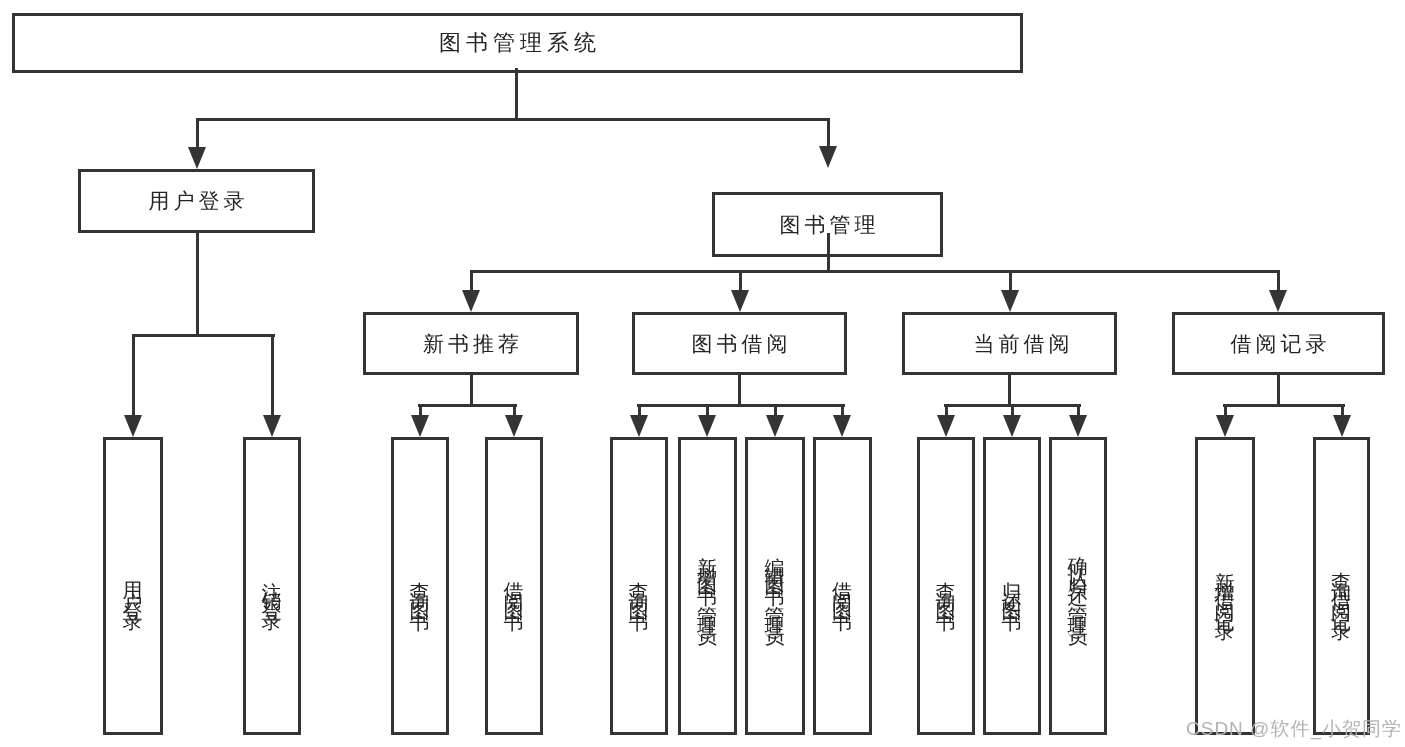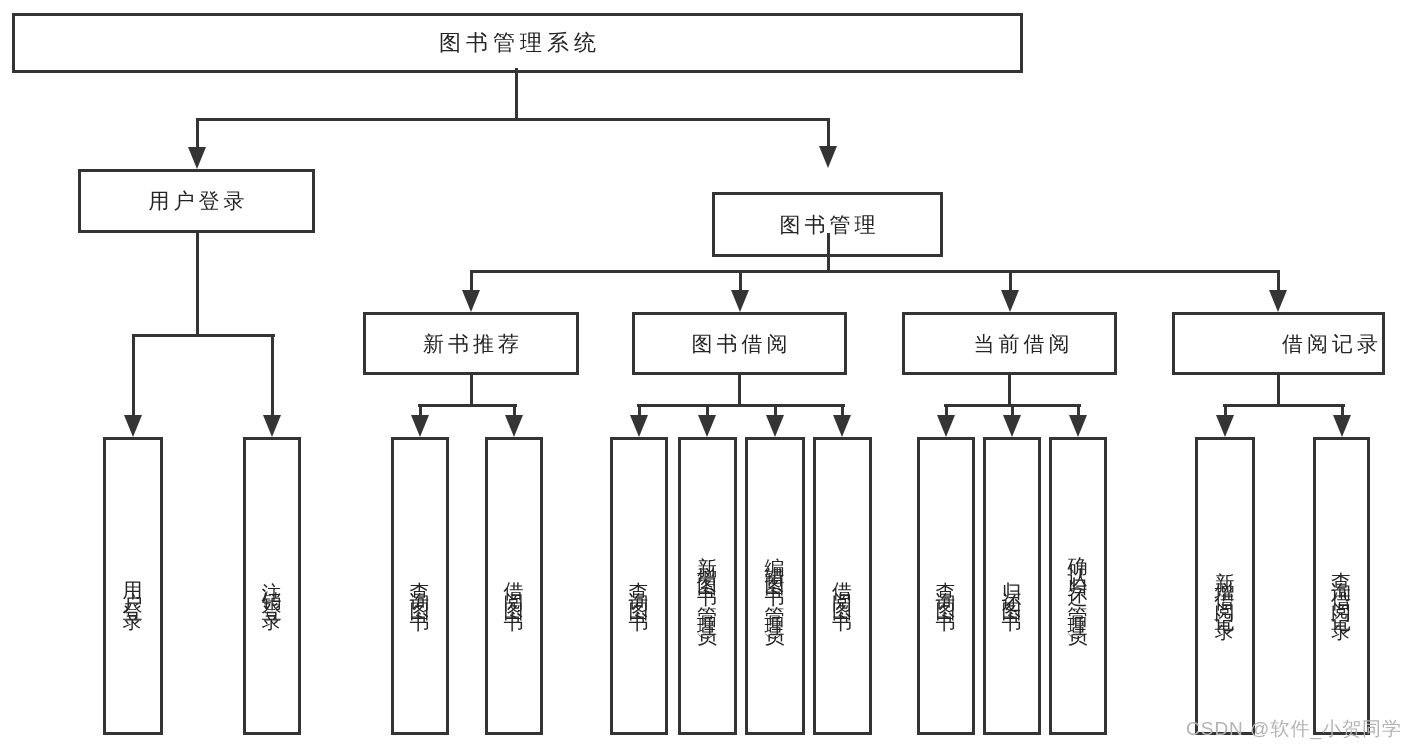--- a/index.html
+++ b/index.html
@@ -62,21 +62,21 @@
 
   <div class="box" style="left:632px;top:312px;width:215px;height:63px;">
     <span class="hlabel">图书借阅</span>
   </div>
   <div class="box" style="left:363px;top:312px;width:216px;height:63px;">
     <span class="hlabel">新书推荐</span>
   </div>
   <div class="box" style="left:902px;top:312px;width:215px;height:63px;padding-left:24px;">
     <span class="hlabel">当前借阅</span>
   </div>
-  <div class="box" style="left:1172px;top:312px;width:213px;height:63px;justify-content:flex-end;">
+  <div class="box" style="left:1172px;top:312px;width:213px;height:63px;">
     <span class="hlabel">借阅记录</span>
   </div>
 
   <div class="box" style="left:103px;top:437px;width:60px;height:298px;">
     <span class="vlabel">用户登录</span>
   </div>
   <div class="box" style="left:243px;top:437px;width:58px;height:298px;">
     <span class="vlabel">注销登录</span>
   </div>
 

